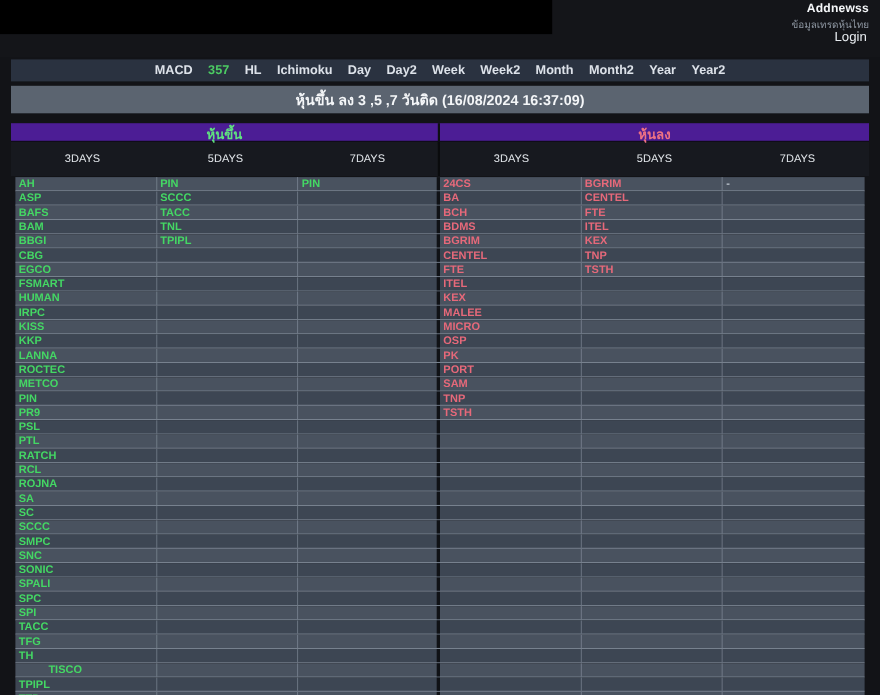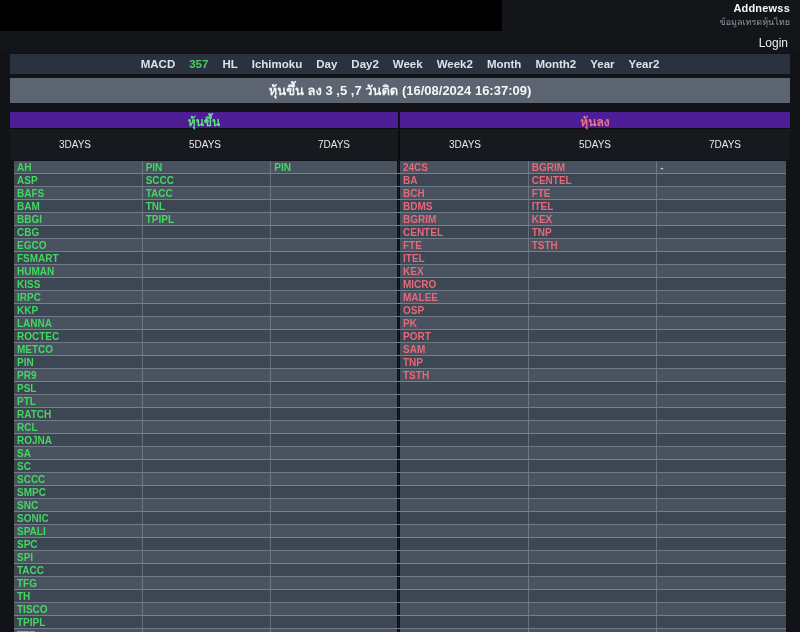--- a/index.html
+++ b/index.html
@@ -15,21 +15,21 @@
   .ad-box { position:absolute; left:0; top:0; width:502px; height:31px; background:#000; }
   .brand { position:absolute; right:10px; top:2px; text-align:right; }
   .brand-title { font-size:11px; font-weight:bold; color:#f5f7f9; letter-spacing:.2px; }
   .brand-sub { font-size:9px; color:#8f98a3; margin-top:1px; }
   .nav-buttons { position:absolute; left:12px; top:32px; display:flex; gap:5px; }
   .nav-btn {
     background:#3e4e4e; border:1px solid #61716f; border-radius:3px;
     color:#edf1f1; font-size:11px; padding:1px 8px 2px; line-height:14px;
     cursor:pointer; white-space:nowrap;
   }
-  .login { position:absolute; right:12px; top:36px; font-size:12px; color:#e8ecf0; cursor:pointer; }
+  .login { position:absolute; right:12px; top:26px; font-size:12px; color:#e8ecf0; cursor:pointer; }
 
   
   .menubar {
     margin:2px 10px 0; height:20px; background:#2a3240;
     display:flex; align-items:center; justify-content:center; gap:14px;font-weight:bold;
   }
   .menu-item { font-size:11.5px; color:#dde2e9; cursor:pointer; white-space:nowrap; }
 
   
   .titlebar {
@@ -191,36 +191,36 @@
     </div>
     <div class="trow">
       <div class="tcell sym" style="color: rgb(68, 215, 100);">HUMAN</div>
       <div class="tcell"></div>
       <div class="tcell"></div>
       <div class="tcell sym" style="color: rgb(230, 105, 122);">KEX</div>
       <div class="tcell"></div>
       <div class="tcell"></div>
     </div>
     <div class="trow">
+      <div class="tcell sym" style="color: rgb(68, 215, 100);">IRPC</div>
+      <div class="tcell"></div>
+      <div class="tcell"></div>
+      <div class="tcell sym" style="color: rgb(230, 105, 122);">MALEE</div>
+      <div class="tcell"></div>
+      <div class="tcell"></div>
+    </div>
+    <div class="trow">
       <div class="tcell sym" style="color: rgb(68, 215, 100);">KISS</div>
       <div class="tcell"></div>
       <div class="tcell"></div>
       <div class="tcell sym" style="color: rgb(230, 105, 122);">MICRO</div>
       <div class="tcell"></div>
       <div class="tcell"></div>
     </div>
     <div class="trow">
-      <div class="tcell sym" style="color: rgb(68, 215, 100);">IRPC</div>
-      <div class="tcell"></div>
-      <div class="tcell"></div>
-      <div class="tcell sym" style="color: rgb(230, 105, 122);">MALEE</div>
-      <div class="tcell"></div>
-      <div class="tcell"></div>
-    </div>
-    <div class="trow">
       <div class="tcell sym" style="color: rgb(68, 215, 100);">KKP</div>
       <div class="tcell"></div>
       <div class="tcell"></div>
       <div class="tcell sym" style="color: rgb(230, 105, 122);">OSP</div>
       <div class="tcell"></div>
       <div class="tcell"></div>
     </div>
     <div class="trow">
       <div class="tcell sym" style="color: rgb(68, 215, 100);">LANNA</div>
       <div class="tcell"></div>
@@ -391,21 +391,21 @@
     </div>
     <div class="trow">
       <div class="tcell sym" style="color: rgb(68, 215, 100);">TH</div>
       <div class="tcell"></div>
       <div class="tcell"></div>
       <div class="tcell"></div>
       <div class="tcell"></div>
       <div class="tcell"></div>
     </div>
     <div class="trow">
-      <div class="tcell sym" style="color: rgb(68, 215, 100);">TISCO</div>
+      <div class="tcell sym" style="color: rgb(68, 215, 100); margin-left: 27px;">TISCO</div>
       <div class="tcell"></div>
       <div class="tcell"></div>
       <div class="tcell"></div>
       <div class="tcell"></div>
       <div class="tcell"></div>
     </div>
     <div class="trow">
       <div class="tcell sym" style="color: rgb(68, 215, 100);">TPIPL</div>
       <div class="tcell"></div>
       <div class="tcell"></div>

